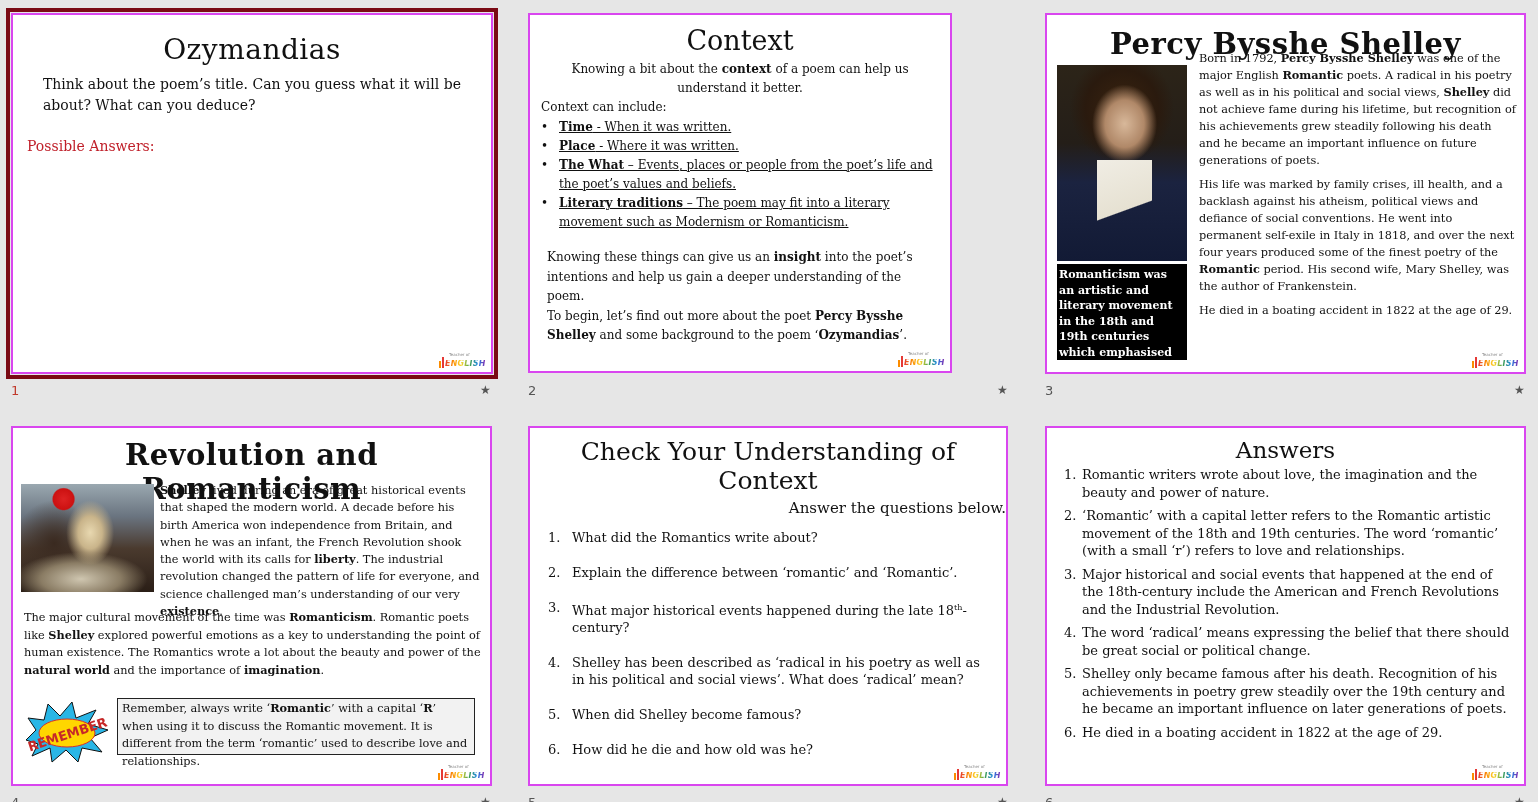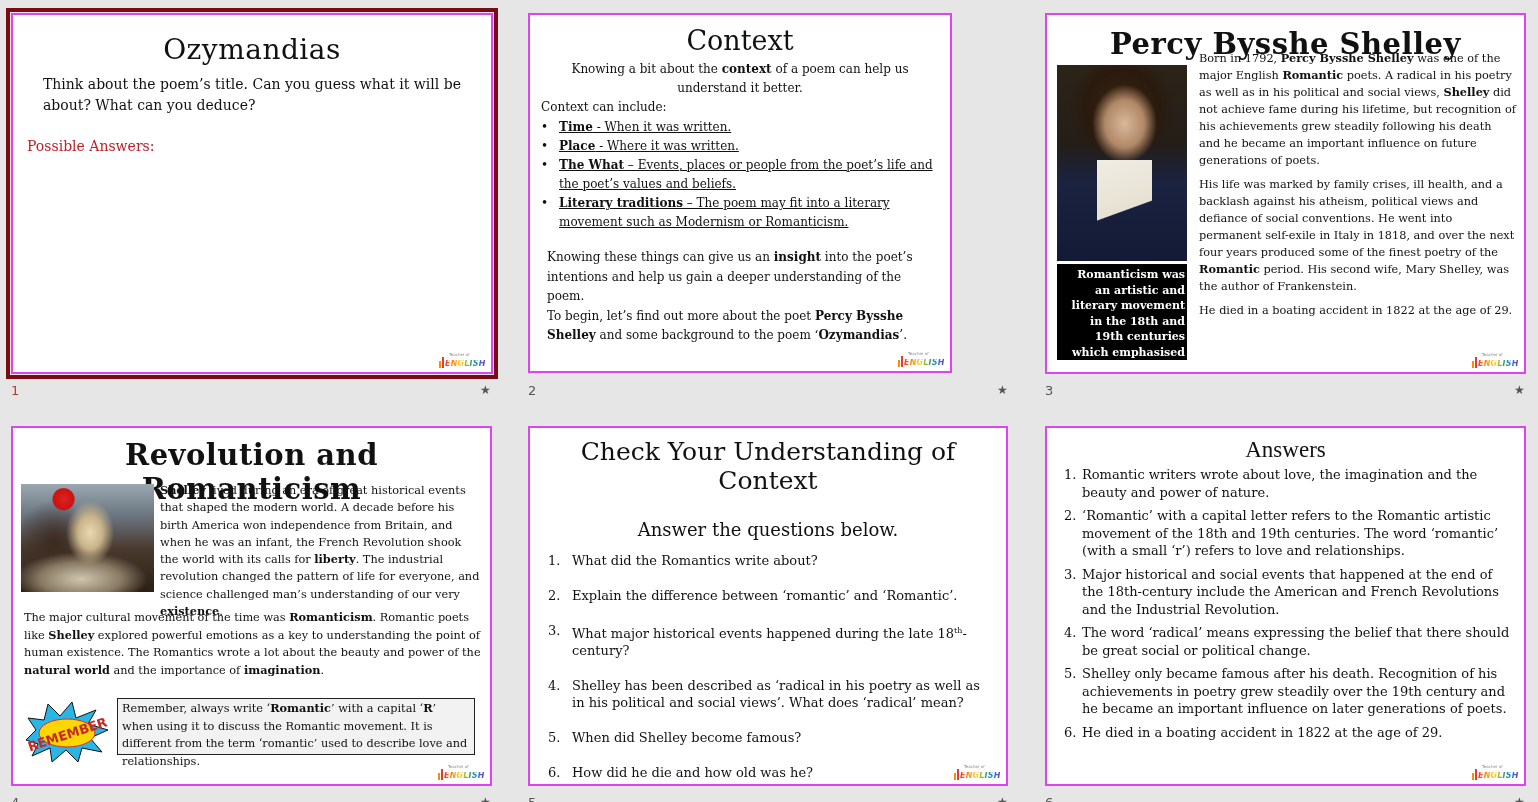--- a/index.html
+++ b/index.html
@@ -42,49 +42,49 @@
 
   
   #s3 .title { font-size: 29px; font-weight: bold; margin-top: 12px; letter-spacing: 0.5px; }
   #s3 .portrait { position: absolute; left: 10px; top: 50px; width: 130px; height: 196px; overflow: hidden;
     background: radial-gradient(ellipse 25% 20% at 52% 30%, #d8b89a 0%, #b08868 60%, transparent 100%),
                 radial-gradient(ellipse 40% 28% at 50% 22%, #3a2410 0%, #2a1a0e 70%, transparent 100%),
                 linear-gradient(180deg, #2c2418 0%, #241e18 40%, #1b2340 60%, #121a35 100%); }
   #s3 .collar { position: absolute; left: 40px; top: 95px; width: 55px; height: 100px;
     background: linear-gradient(160deg, #f0ede4 0%, #e6e1d2 50%, transparent 51%); }
   #s3 .caption { position: absolute; left: 10px; top: 249px; width: 130px; height: 96px; background: #000; color: #fff;
-    font-weight: bold; font-size: 11px; line-height: 15.5px; text-align: right; padding: 3px 2px; }
+    font-weight: bold; font-size: 11px; line-height: 15.5px; text-align: left; padding: 3px 2px; }
   #s3 .body { position: absolute; left: 152px; top: 35px; right: 8px; font-size: 11.3px; line-height: 17px; }
   #s3 .body p { margin-bottom: 7px; }
 
   
   #s4 .title { font-size: 29px; font-weight: bold; margin-top: 10px; letter-spacing: 0.5px; }
   #s4 .painting { position: absolute; left: 8px; top: 56px; width: 133px; height: 108px;
     background:
       radial-gradient(circle at 32% 14%, #d22 0, #c11 8%, transparent 9%),
       radial-gradient(ellipse 18% 30% at 52% 45%, #e8d8b0 0, #c9b48a 50%, transparent 100%),
       radial-gradient(ellipse 50% 25% at 45% 88%, #cfc6b0 0, #8a7c64 60%, transparent 100%),
       radial-gradient(ellipse 30% 40% at 25% 55%, #3a2a20 0, transparent 100%),
       linear-gradient(180deg, #9aa8b0 0%, #6a7480 30%, #4a3a2e 60%, #2a1e16 100%); }
   #s4 .p1 { position: absolute; left: 147px; top: 54px; right: 8px; font-size: 11.3px; line-height: 17.3px; }
   #s4 .p2 { position: absolute; left: 11px; top: 181px; right: 8px; font-size: 11.3px; line-height: 17.5px; }
   #s4 .remember { position: absolute; left: 9px; top: 272px; width: 90px; height: 64px; }
   #s4 .note { position: absolute; left: 104px; top: 270px; width: 358px; height: 57px; border: 1px solid #222; background: #f2f2f2;
     font-size: 11.3px; line-height: 17.5px; padding: 1px 4px; }
 
   
   #s5 .title { font-size: 25px; margin-top: 9px; }
-  #s5 .intro { text-align: center; font-size: 18px; margin-top: 24px; }
+  #s5 .intro { text-align: right; font-size: 15px; margin-top: 4px; }
   #s5 ol { list-style: none; margin: 12px 12px 0 18px; }
   #s5 li { font-size: 13px; line-height: 17px; position: relative; padding-left: 24px; margin-bottom: 18px; }
   #s5 li .n { position: absolute; left: 0; }
   #s5 li sup { font-size: 8px; }
 
   
-  #s6 .title { font-size: 23px; margin-top: 9px; font-family: Liberation Serif, serif; }
+  #s6 .title { font-size: 23px; margin-top: 9px; }
   #s6 ol { list-style: none; margin: 3px 12px 0 17px; }
   #s6 li { font-size: 13px; line-height: 17.5px; position: relative; padding-left: 18px; margin-bottom: 6px; }
   #s6 li .n { position: absolute; left: 0; }
 </style>
 </head>
 <body>
 
 <div class="slide selected" id="s1" style="left:11px;top:13px;width:482px;height:361px;">
   <h1 class="title">Ozymandias</h1>
   <p class="intro">Think about the poem’s title. Can you guess what it will be about? What can you deduce?</p>

